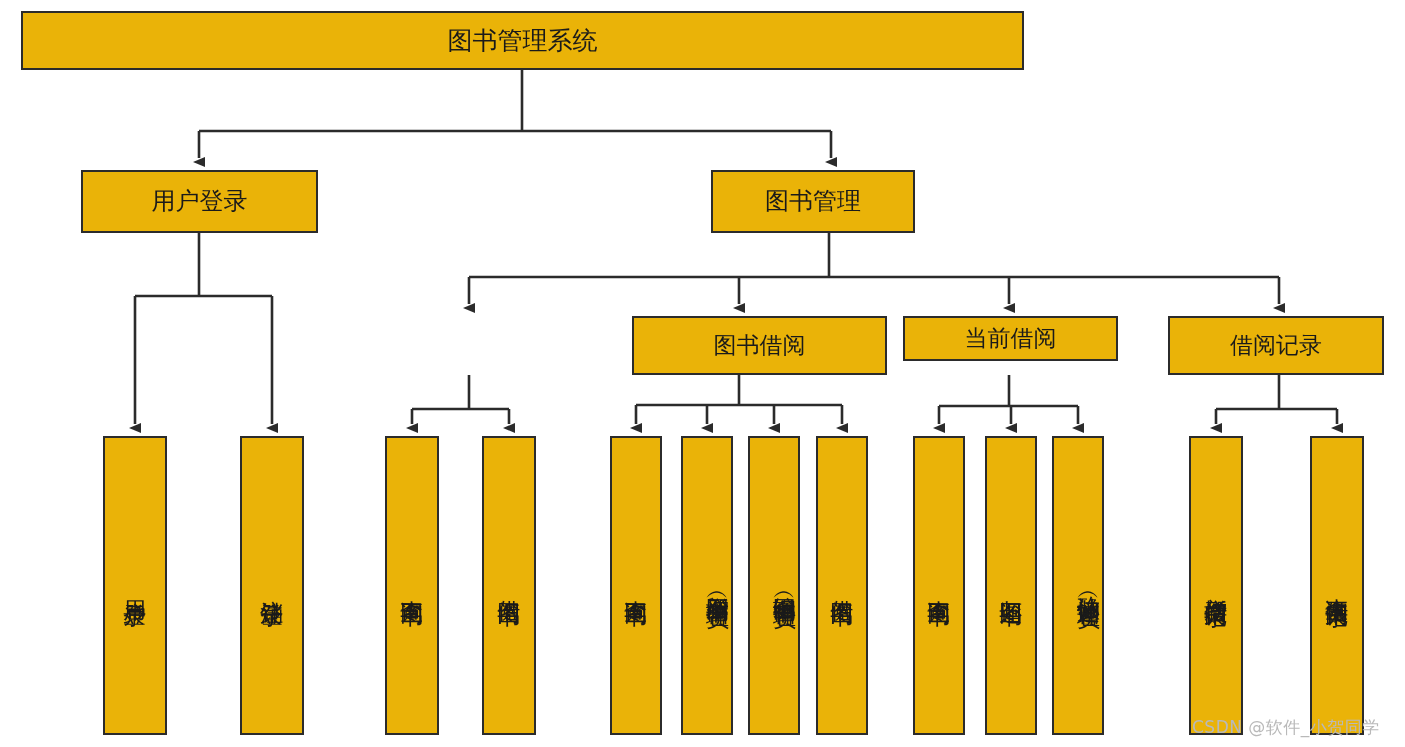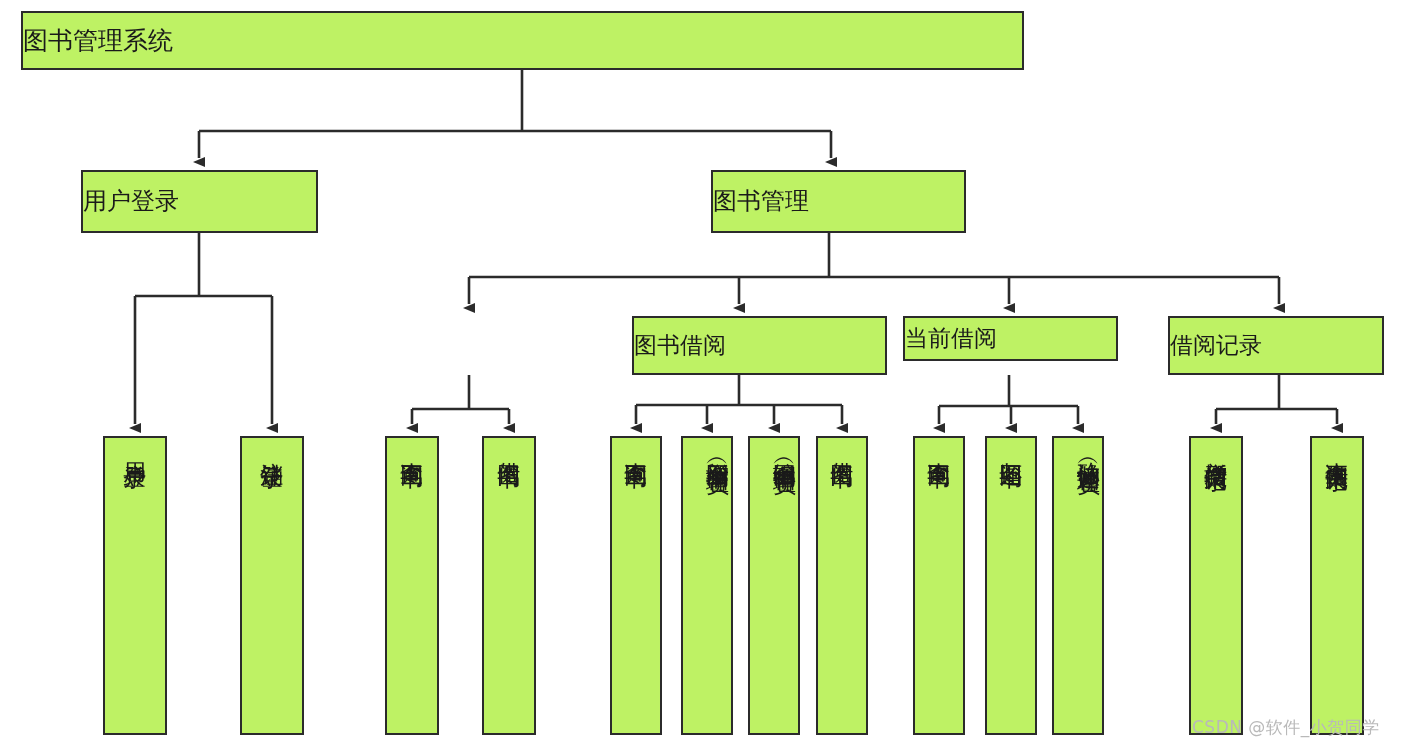--- a/index.html
+++ b/index.html
@@ -22,24 +22,24 @@
     left: 0;
     top: 0;
     width: 1405px;
     height: 747px;
     pointer-events: none;
   }
   .node {
     position: absolute;
     box-sizing: border-box;
     border: 2.4px solid #2b2b2b;
-    background: #bef264;
+    background: #eab308;
     display: flex;
     align-items: center;
-    justify-content: flex-start;
+    justify-content: center;
     color: #1a1a1a;
     line-height: 1.16;
   }
   .node.root {
     font-size: 25px;
   }
   .node.lvl1 {
     font-size: 24px;
   }
   .node.lvl2 {
@@ -126,21 +126,21 @@
     </g>
   </svg>
 
   <div class="node root" style="left:21px; top:11px; width:1003px; height:59px;">
     <span>图书管理系统</span>
   </div>
 
   <div class="node lvl1" style="left:81px; top:170px; width:237px; height:63px;">
     <span>用户登录</span>
   </div>
-  <div class="node lvl1" style="left:711px; top:170px; width:255px; height:63px;">
+  <div class="node lvl1" style="left:711px; top:170px; width:204px; height:63px;">
     <span>图书管理</span>
   </div>
 
   <div class="node lvl2" style="left:632px; top:316px; width:255px; height:59px;">
     <span>图书借阅</span>
   </div>
   <div class="node lvl2" style="left:903px; top:316px; width:215px; height:45px;">
     <span>当前借阅</span>
   </div>
   <div class="node lvl2" style="left:1168px; top:316px; width:216px; height:59px;">

